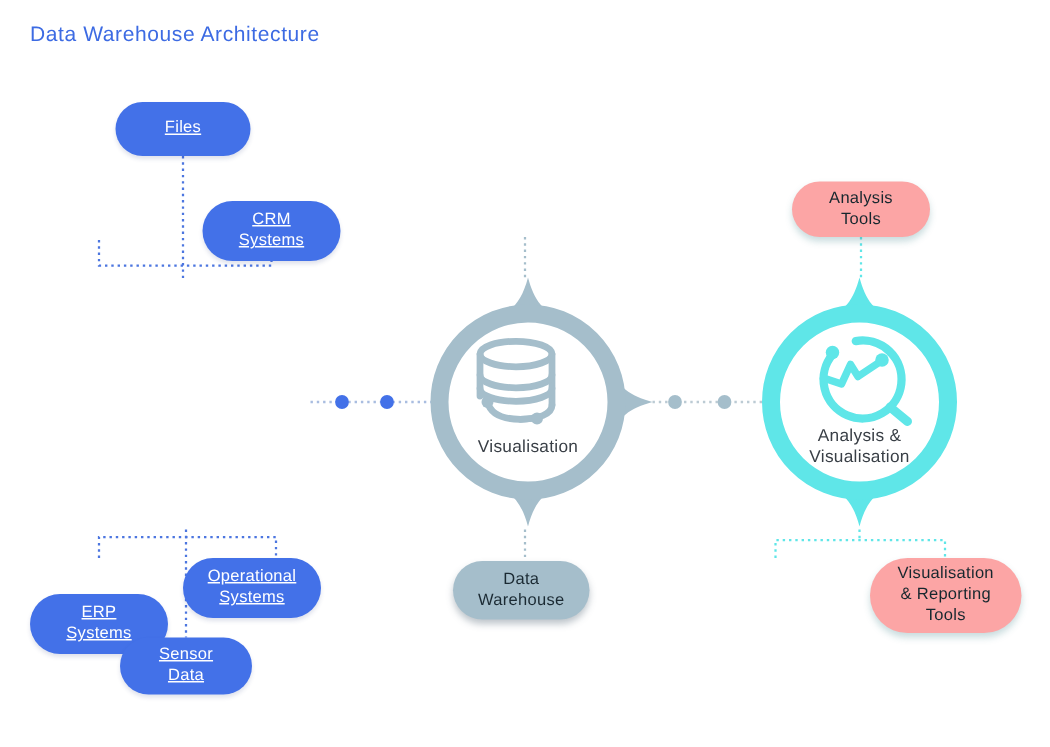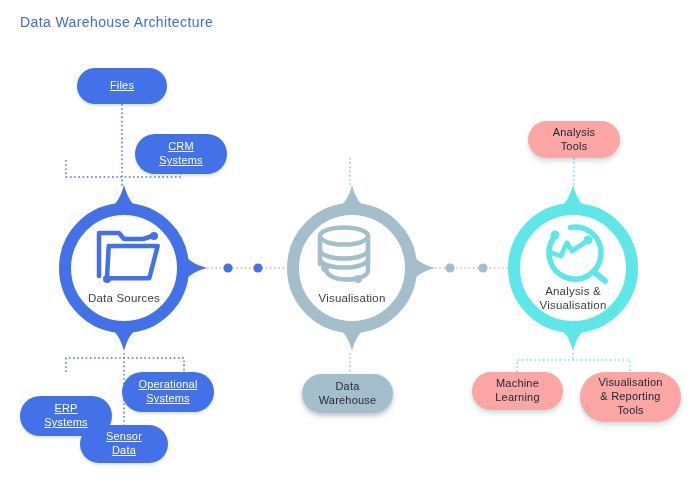--- a/index.html
+++ b/index.html
@@ -90,43 +90,24 @@
   <div class="pill blue p-erp">ERP
 Systems</div>
   <div class="pill blue p-operational">Operational
 Systems</div>
   <div class="pill blue p-sensor">Sensor
 Data</div>
   <div class="pill slate p-warehouse">Data
 Warehouse</div>
   <div class="pill cyan p-analysis-tools">Analysis
 Tools</div>
-  <div class="pill cyan p-ml">Machine
-Learning</div>
   <div class="pill cyan p-vis">Visualisation
 &amp; Reporting
 Tools</div>
 
-  <div class="node n-data-sources">
-    <svg width="176" height="176" viewBox="0 0 176 176">
-      <g fill="#4371E8">
-        <path d="M64 34 C78 28 84 20 88 5 C92 20 98 28 112 34 Q88 26 64 34 Z"></path>
-        <path d="M64 34 C78 28 84 20 88 5 C92 20 98 28 112 34 Q88 26 64 34 Z" transform="rotate(90 88 88)"></path>
-        <path d="M64 34 C78 28 84 20 88 5 C92 20 98 28 112 34 Q88 26 64 34 Z" transform="rotate(180 88 88)"></path>
-      </g>
-      <circle cx="88" cy="88" r="59" fill="#ffffff" stroke="#4371E8" stroke-width="12"></circle>
-      <g stroke="#4371E8" stroke-width="4.5" stroke-linejoin="round" stroke-linecap="round" fill="none">
-        <path d="M63 96 L63 53 L83 53 L88 59 L107 59 L115 56.5"></path>
-        <path d="M71 98.3 L72.7 66 L121.7 66 L113.3 98.3 Z"></path>
-        <circle cx="118" cy="56" r="4" fill="#4371E8" stroke="none"></circle>
-        <circle cx="71" cy="99" r="4" fill="#4371E8" stroke="none"></circle>
-      </g>
-    </svg>
-    <div class="node-label">Data Sources</div>
-  </div>
 
   <div class="node n-orchestration">
     <svg width="176" height="176" viewBox="0 0 176 176">
       <g fill="#A5BECB">
         <path d="M64 34 C78 28 84 20 88 5 C92 20 98 28 112 34 Q88 26 64 34 Z"></path>
         <path d="M64 34 C78 28 84 20 88 5 C92 20 98 28 112 34 Q88 26 64 34 Z" transform="rotate(90 88 88)"></path>
         <path d="M64 34 C78 28 84 20 88 5 C92 20 98 28 112 34 Q88 26 64 34 Z" transform="rotate(180 88 88)"></path>
       </g>
       <circle cx="88" cy="88" r="59" fill="#ffffff" stroke="#A5BECB" stroke-width="12"></circle>
       <g stroke="#A5BECB" stroke-width="4.5" stroke-linecap="round" fill="none">

